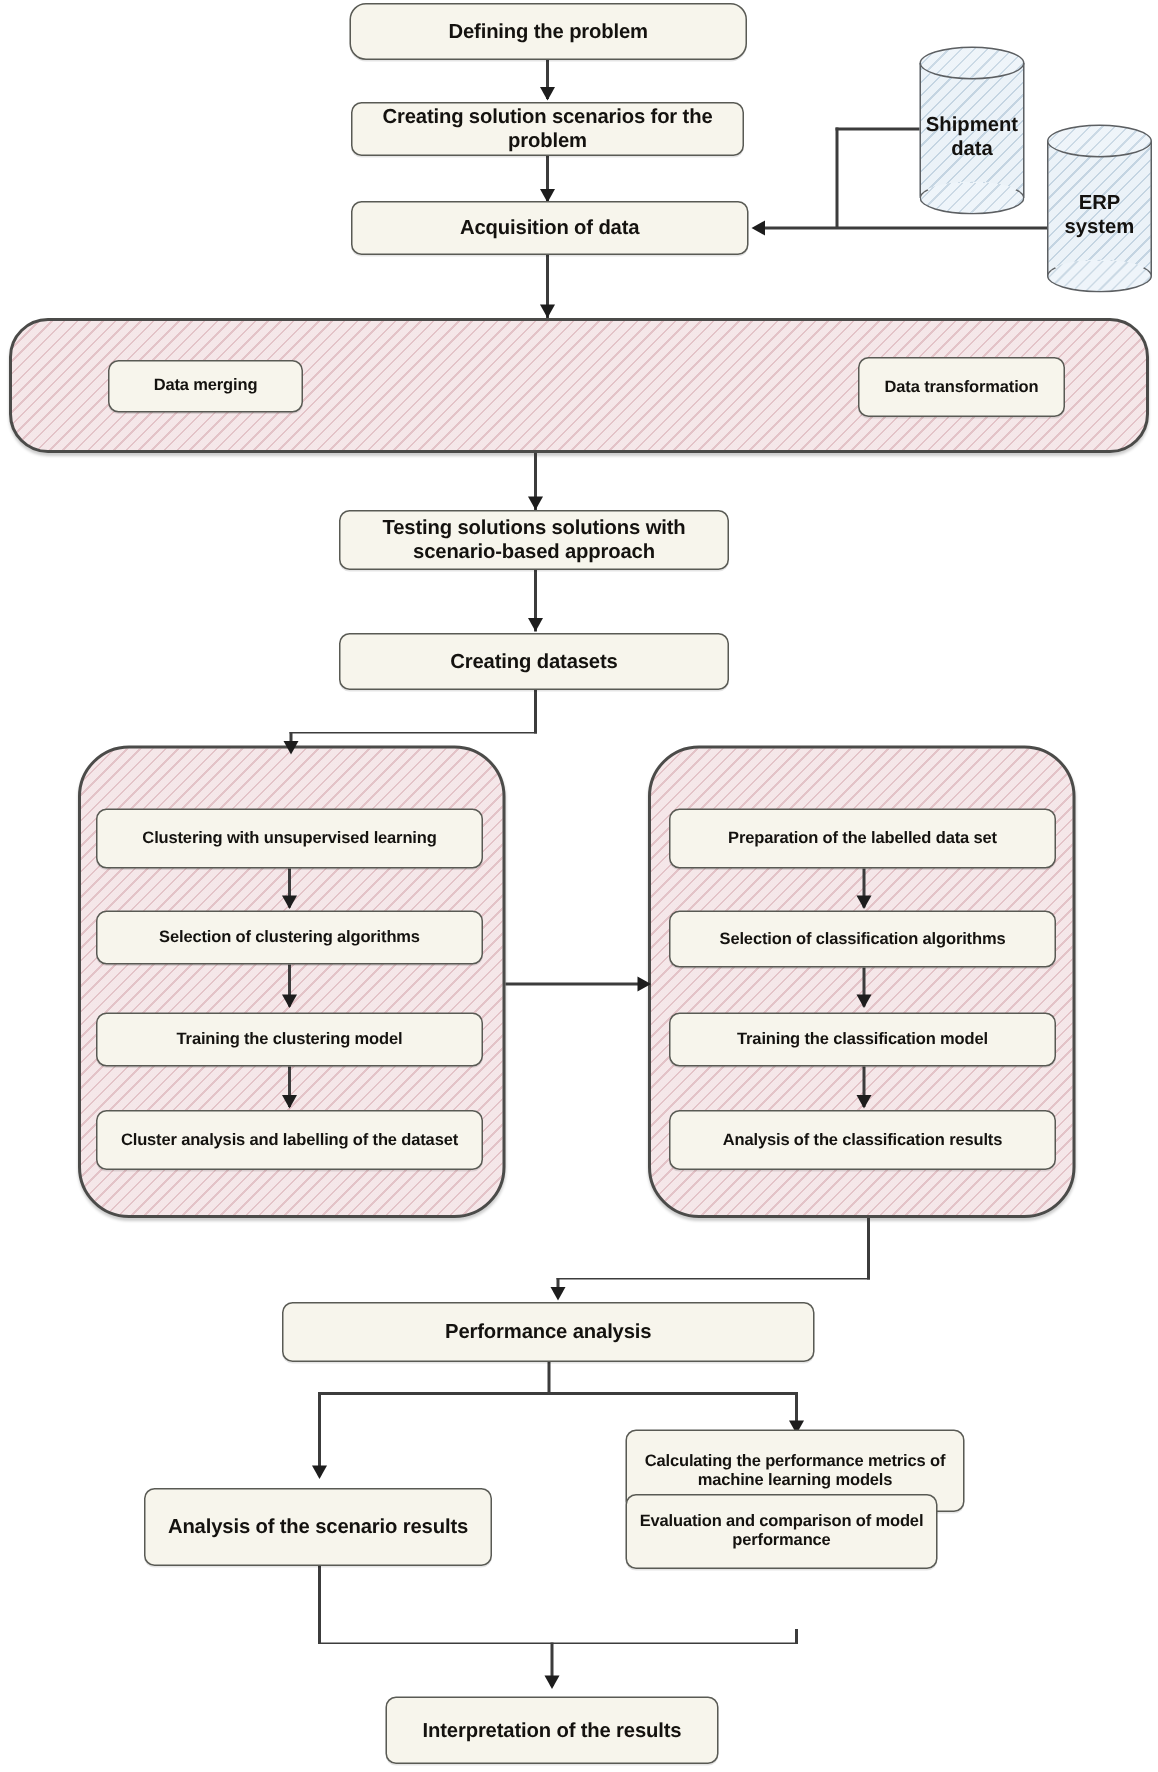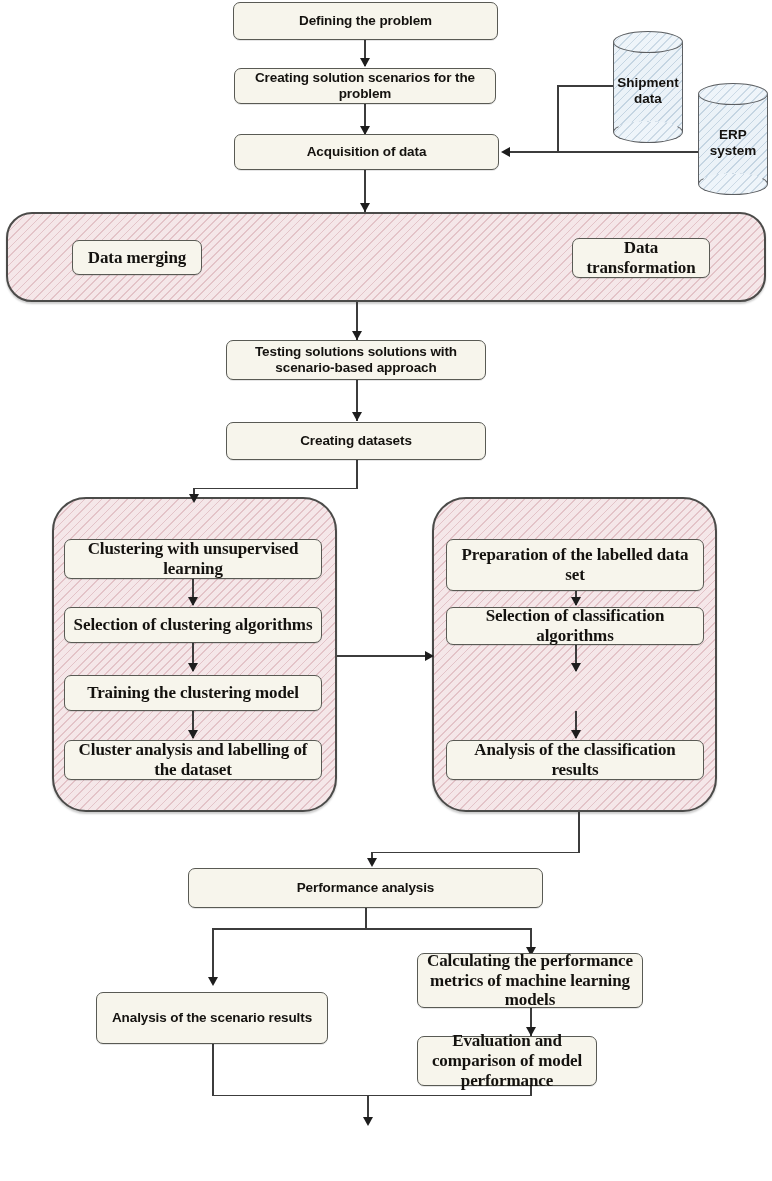--- a/index.html
+++ b/index.html
@@ -20,21 +20,21 @@
     text-align:center;
     color:#14120f;
     font-weight:bold;
     font-size:13.5px;
     line-height:1.17;
     padding:2px 6px;
     letter-spacing:-0.1px;
     box-shadow:0 1px 0 rgba(0,0,0,0.10);
     z-index:6;
   }
-  .box.small{font-size:17px;font-family:Liberation Serif, serif;}
+  .box.small{font-size:11px;}
 
   
   .pinkband{
     position:absolute;box-sizing:border-box;
     border:2px solid #4b4b49;
     background-color:#f3e4e6;
     background-image:repeating-linear-gradient(
         -45deg,
         rgba(214,168,175,0.55) 0px,
         rgba(214,168,175,0.55) 1.2px,
@@ -101,21 +101,21 @@
     border-top:5.5px solid transparent;
     border-bottom:5.5px solid transparent;
     border-left:9px solid #1d1d1d;
   }
 </style>
 </head>
 <body>
 
 <div id="stage">
 
-  <div class="box" style="left:233px;top:2px;width:265px;height:38px;">Defining the problem</div>
+  <div class="box" style="left:233px;top:2px;width:265px;height:38px;border-radius:11px;">Defining the problem</div>
 
   <div class="ln v" style="left:364px;top:40px;height:26px;"></div>
   <div class="arrow down" style="left:359.5px;top:58px;"></div>
 
   <div class="box" style="left:234px;top:68px;width:262px;height:36px;">Creating solution scenarios for the problem</div>
 
   <div class="ln v" style="left:364px;top:104px;height:30px;"></div>
   <div class="arrow down" style="left:359.5px;top:126px;"></div>
 
   <div class="box" style="left:234px;top:134px;width:265px;height:36px;">Acquisition of data</div>
@@ -177,28 +177,29 @@
   <div class="ln v" style="left:192px;top:711px;height:27px;"></div>
   <div class="arrow down" style="left:187.5px;top:730px;"></div>
 
   <div class="box small" style="left:64px;top:740px;width:258px;height:40px;">Cluster analysis and labelling of the dataset</div>
 
   <div class="ln h" style="left:337px;top:655px;width:90px;"></div>
   <div class="arrow right" style="left:425px;top:651px;"></div>
 
   <div class="pinkband panel" style="left:432px;top:497px;width:285px;height:315px;"></div>
 
-  <div class="box small" style="left:446px;top:539px;width:258px;height:52px;">Preparation of the labelled data set</div>
+  <div class="box small" style="left:446px;top:539px;width:258px;height:40px;">Preparation of the labelled data set</div>
   <div class="ln v" style="left:575px;top:579px;height:26px;"></div>
   <div class="arrow down" style="left:570.5px;top:597px;"></div>
 
   <div class="box small" style="left:446px;top:607px;width:258px;height:38px;">Selection of classification algorithms</div>
   <div class="ln v" style="left:575px;top:645px;height:26px;"></div>
   <div class="arrow down" style="left:570.5px;top:663px;"></div>
 
+  <div class="box small" style="left:446px;top:675px;width:258px;height:36px;">Training the classification model</div>
   <div class="ln v" style="left:575px;top:711px;height:27px;"></div>
   <div class="arrow down" style="left:570.5px;top:730px;"></div>
 
   <div class="box small" style="left:446px;top:740px;width:258px;height:40px;">Analysis of the classification results</div>
 
   <div class="ln v" style="left:578px;top:812px;height:41px;"></div>
   <div class="ln h" style="left:371px;top:851.5px;width:209px;"></div>
   <div class="ln v" style="left:371px;top:851.5px;height:10px;"></div>
   <div class="arrow down" style="left:366.5px;top:858px;"></div>
 
@@ -213,22 +214,23 @@
   <div class="box" style="left:96px;top:992px;width:232px;height:52px;">Analysis of the scenario results</div>
 
   <div class="ln v" style="left:530px;top:928px;height:26px;"></div>
   <div class="arrow down" style="left:525.5px;top:947px;"></div>
 
   <div class="box small" style="left:417px;top:953px;width:226px;height:55px;">Calculating the performance metrics of machine learning models</div>
 
   <div class="ln v" style="left:530px;top:1008px;height:28px;"></div>
   <div class="arrow down" style="left:525.5px;top:1027px;"></div>
 
-  <div class="box small" style="left:417px;top:1036px;width:180px;height:50px;">Evaluation and comparison of model performance</div>
+  <div class="box small" style="left:417px;top:996px;width:208px;height:50px;">Evaluation and comparison of model performance</div>
 
   <div class="ln v" style="left:212px;top:1044px;height:52px;"></div>
   <div class="ln v" style="left:530px;top:1086px;height:10px;"></div>
   <div class="ln h" style="left:212px;top:1094.5px;width:320px;"></div>
   <div class="ln v" style="left:367px;top:1094.5px;height:29px;"></div>
   <div class="arrow down" style="left:362.5px;top:1117px;"></div>
 
+  <div class="box" style="left:257px;top:1131px;width:222px;height:45px;">Interpretation of the results</div>
 
 </div>
 
 </body></html>

